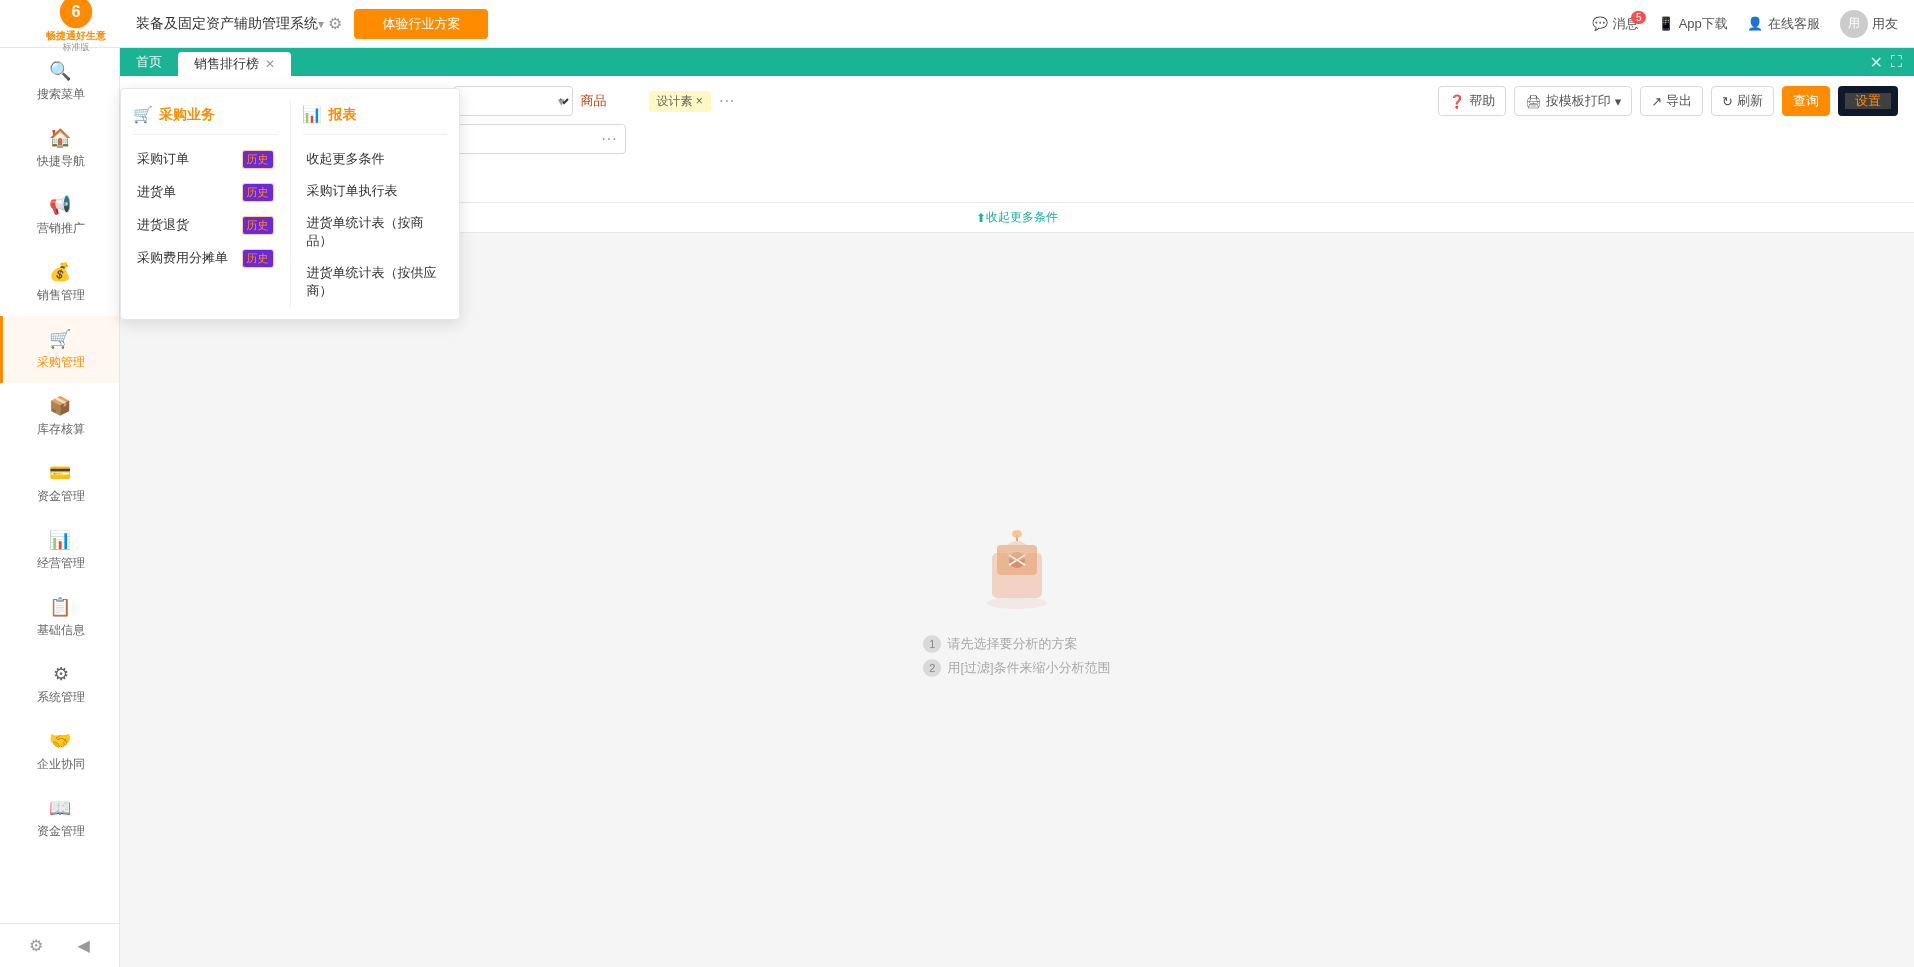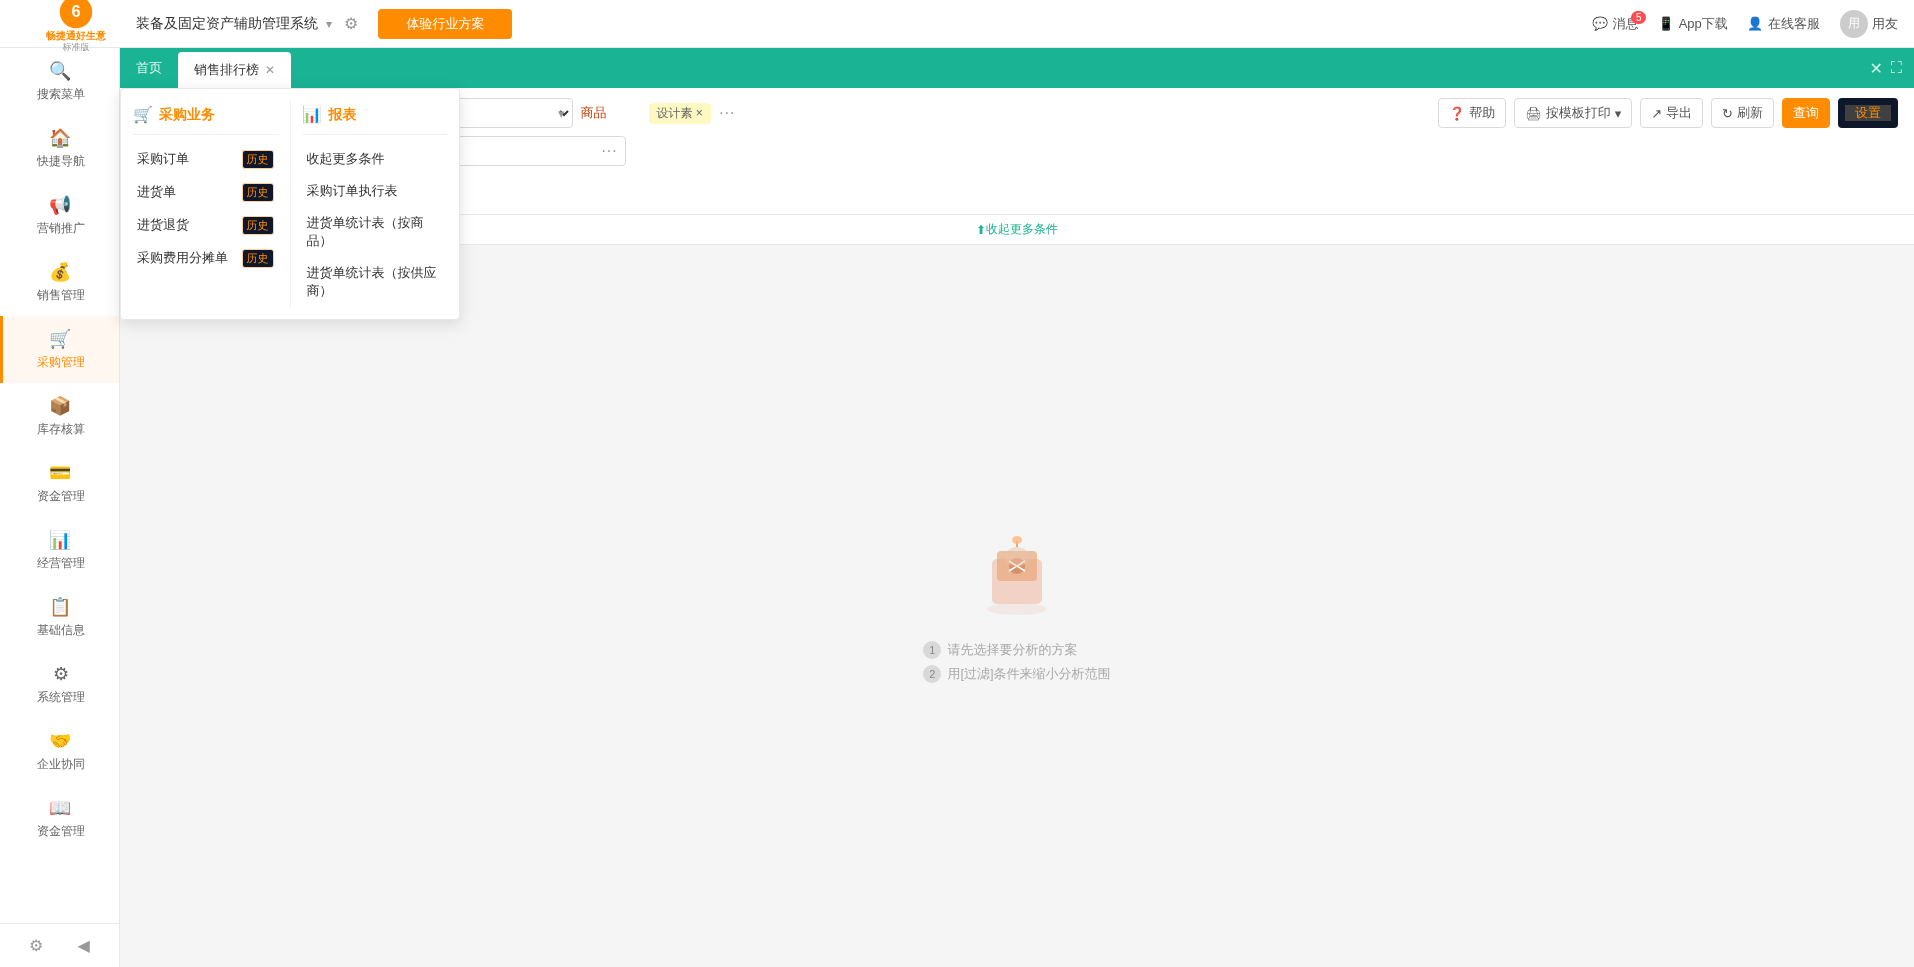--- a/index.html
+++ b/index.html
@@ -24,21 +24,21 @@
       align-items: center;
       justify-content: center;
     }
     .logo-icon {
       width: 36px;
       height: 36px;
     }
     .system-title-area {
       display: flex;
       align-items: center;
-      gap: 8px;
+      gap: 0;
       flex: 1;
     }
     .system-title {
       font-size: 14px;
       color: #333;
       font-weight: 500;
     }
     .system-title-arrow {
       color: #999;
       font-size: 12px;
@@ -151,21 +151,21 @@
     .content-area {
       flex: 1;
       display: flex;
       flex-direction: column;
       overflow: hidden;
       position: relative;
     }
 
     
     .tab-bar {
-      height: 40px;
+      height: 28px;
       background: #1ab394;
       display: flex;
       align-items: center;
       padding: 0;
       flex-shrink: 0;
     }
     .tab-item {
       height: 100%;
       display: flex;
       align-items: center;
@@ -385,21 +385,21 @@
     .dropdown-item {
       display: flex;
       justify-content: space-between;
       padding: 7px 4px;
       cursor: pointer;
       color: #333;
       font-size: 13px;
       border-radius: 3px;
     }
     .history-tag {
-      background: #0f172a;
+      background: #6d28d9;
       color: #ff8c00;
       border: 1px solid #ffcfa0;
       border-radius: 3px;
       font-size: 11px;
       padding: 1px 4px;
     }
   </style>
 </head>
 <body>
 

